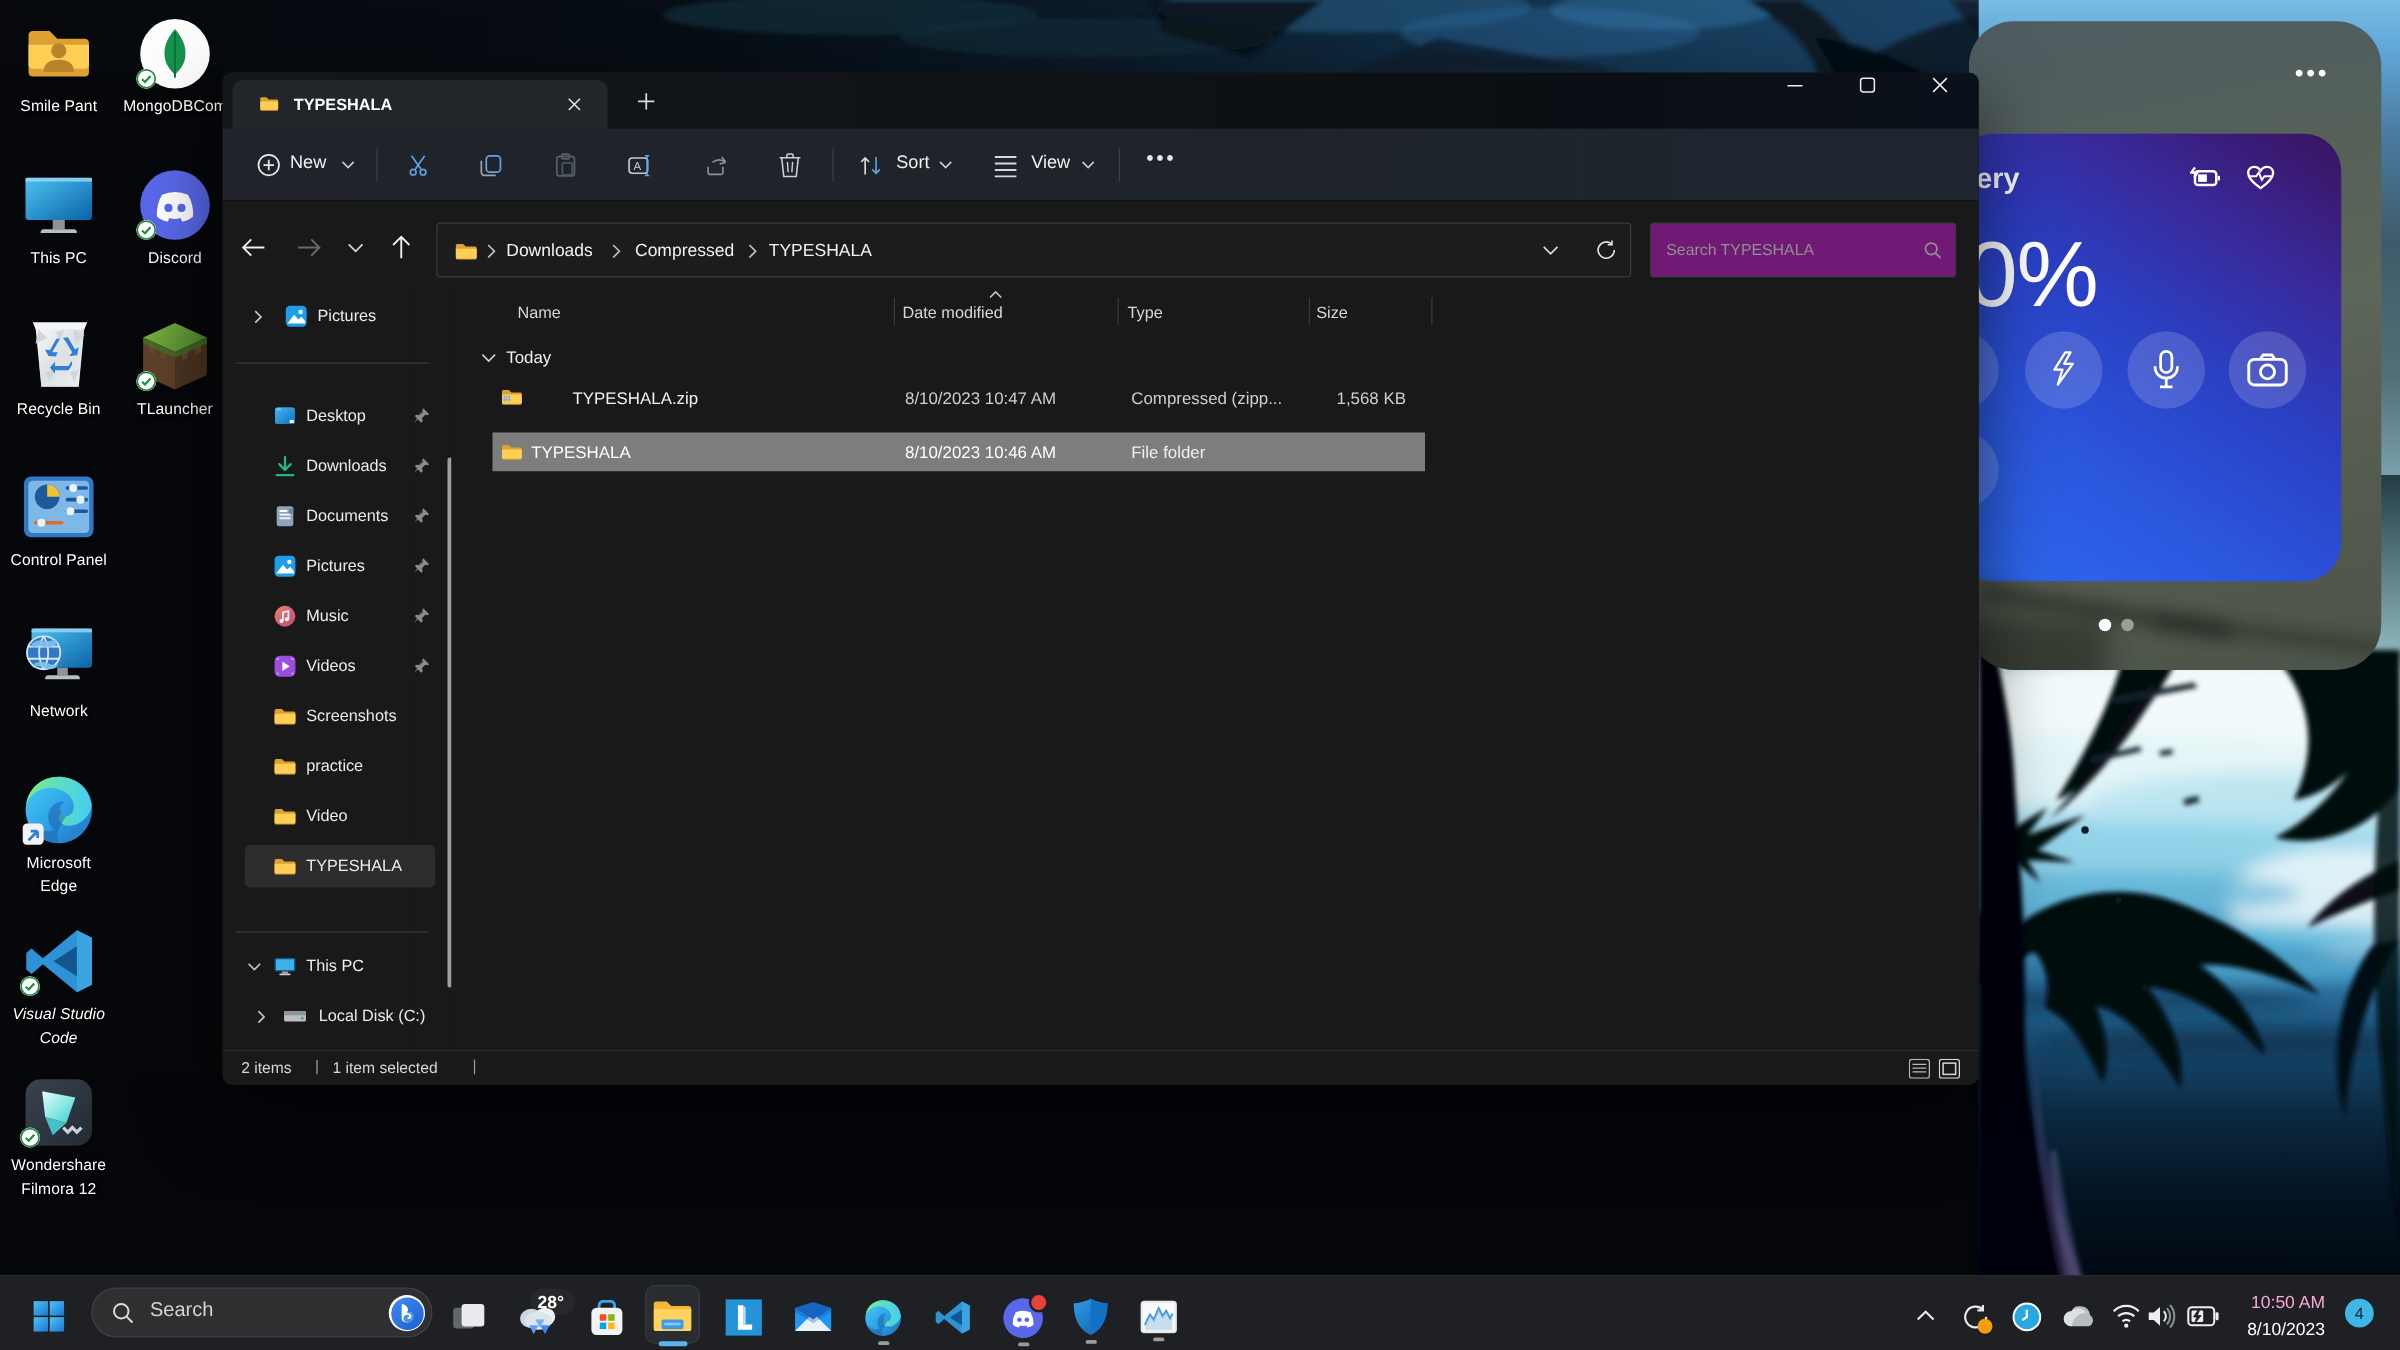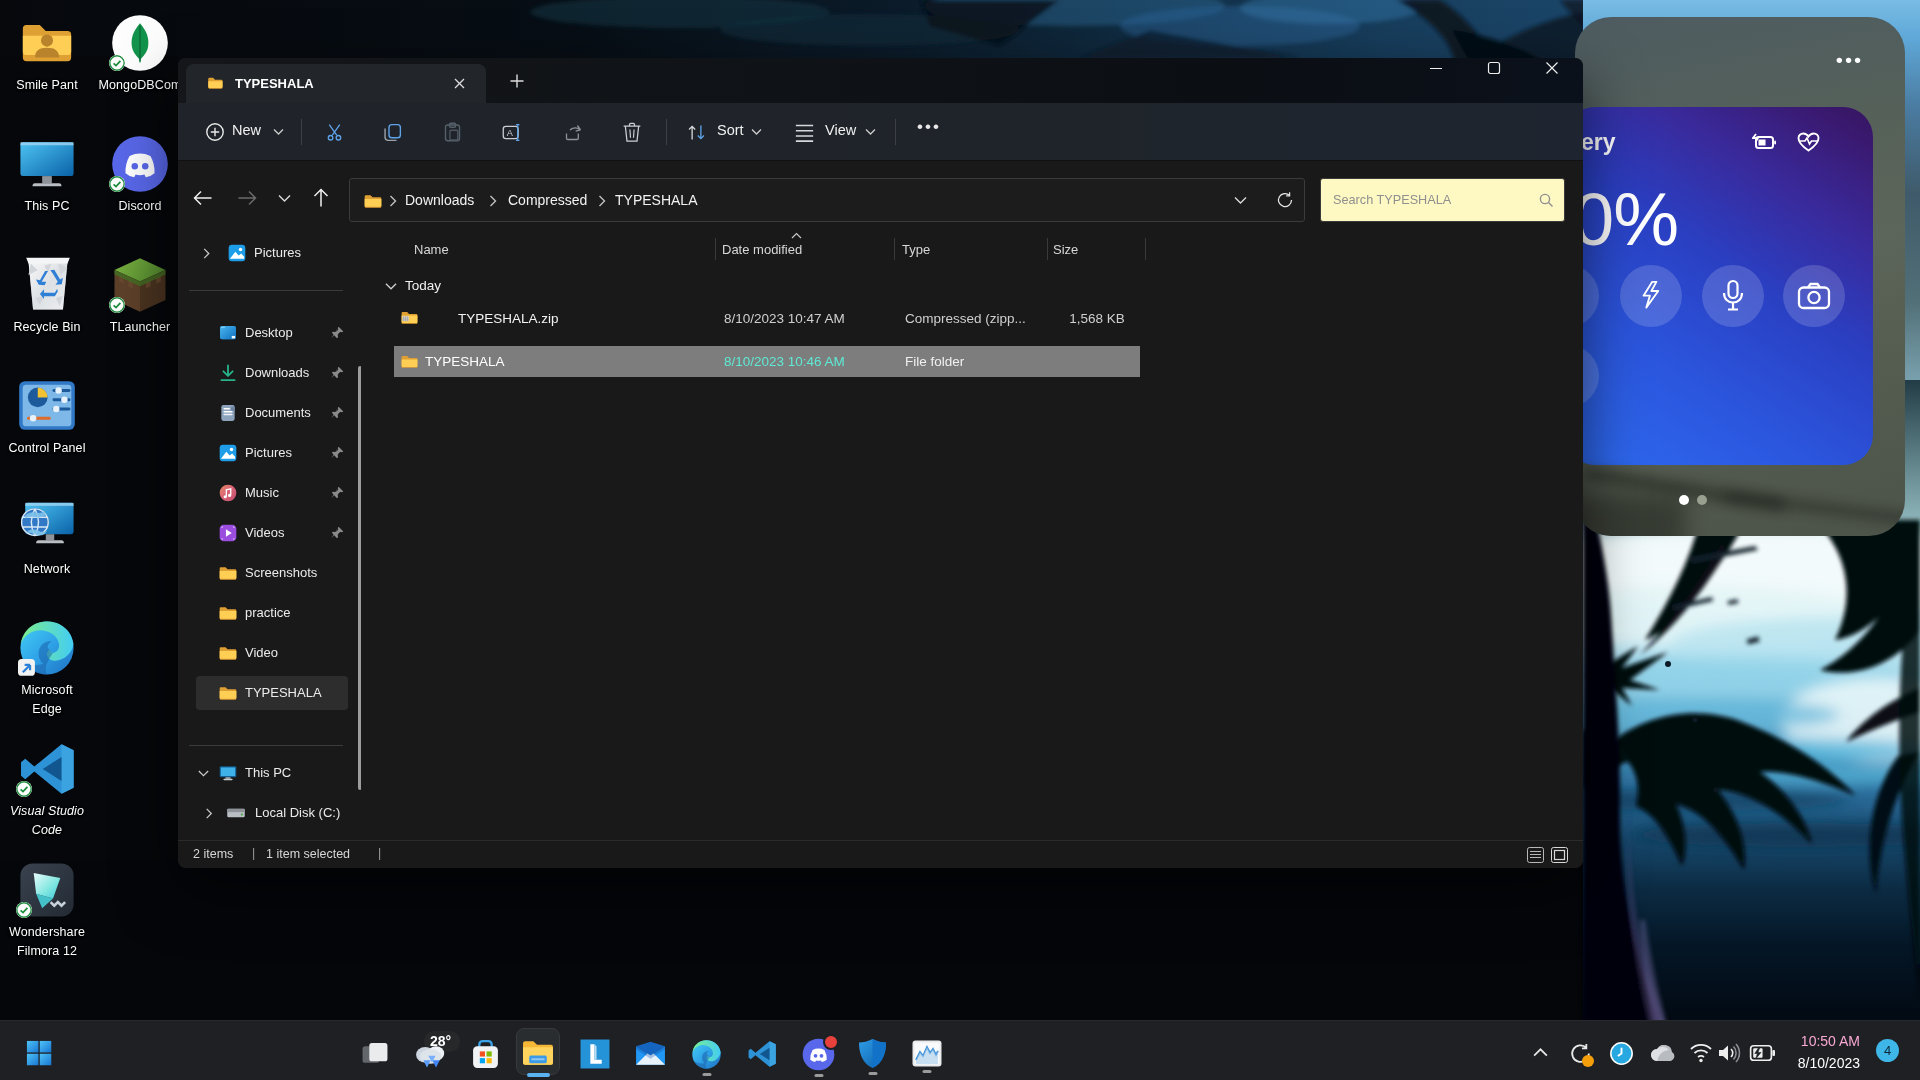--- a/index.html
+++ b/index.html
@@ -34,21 +34,21 @@
   #tab { position:absolute; left:8px; top:6px; width:300px; height:39px; background:#22262a;
     border-radius:8px 8px 0 0; }
   #toolbar { position:absolute; left:0; top:45px; width:100%; height:58px;
     background:linear-gradient(90deg,#20242a 0%, #1f242a 60%, #1e2530 100%);
     border-bottom:1px solid #111; }
   .tsep { position:absolute; top:16px; width:1px; height:26px; background:#3c4045; }
   #navrow { position:absolute; left:0; top:103px; width:100%; height:67px; background:#191919; }
   #addr { position:absolute; left:171px; top:120px; width:956px; height:44px; border:1px solid #3b3b3b;
     background:#1c1c1c; border-radius:3px; }
   #searchbox { position:absolute; left:1142px; top:120px; width:245px; height:44px; border:1px solid #3b3b3b;
-    background:#fef9c3; border-radius:3px; }
+    background:#701a75; border-radius:3px; }
   #sidebar { position:absolute; left:0; top:170px; width:152px; bottom:28px; background:#191919; }
   .sitem { position:absolute; left:18px; width:152px; height:34px; border-radius:4px; font-size:13px;
     color:#ebebeb; }
   .sitem .txt { position:absolute; left:49px; top:9px; }
   .sitem .sic { position:absolute; left:22px; top:7px; width:20px; height:20px; }
   .pin { position:absolute; right:3px; top:9px; width:15px; height:15px; opacity:0.8; }
   #filearea { position:absolute; left:183px; top:170px; right:0; bottom:28px; background:#191919; }
   #statusbar { position:absolute; left:0; bottom:0; width:100%; height:28px; background:#191919;
     border-top:1px solid #2b2b2b; color:#d6d6d6; font-size:12.5px; }
 
@@ -767,21 +767,21 @@
     <span style="position:absolute;left:363px;top:83px;font-size:13.5px;color:#cfcfcf;">8/10/2023 10:47 AM</span>
     <span style="position:absolute;left:544px;top:83px;font-size:13.5px;color:#cfcfcf;">Compressed (zipp...</span>
     <span style="position:absolute;left:696px;top:83px;width:80px;text-align:center;font-size:13.5px;color:#cfcfcf;">1,568 KB</span>
 
     <div style="position:absolute;left:33px;top:118px;width:746px;height:31px;background:#7d7d7d;"></div>
     <svg style="position:absolute;left:39px;top:124px;" width="19" height="19" viewBox="0 0 24 24">
       <path d="M2 6.5 q0-1.5 1.5-1.5 h5.5 l2.5 2.5 h9 q1.5 0 1.5 1.5 v9.5 q0 1.5-1.5 1.5 h-17 q-1.5 0-1.5-1.5 Z" fill="#dfa033"></path>
       <path d="M2 9.5 h20 v8 q0 1.5-1.5 1.5 h-17 q-1.5 0-1.5-1.5 Z" fill="#ffce55"></path>
     </svg>
     <span style="position:absolute;left:64px;top:126px;font-size:13.5px;color:#ffffff;">TYPESHALA</span>
-    <span style="position:absolute;left:363px;top:126px;font-size:13.5px;color:#5eead4;">8/10/2023 10:46 AM</span>
+    <span style="position:absolute;left:363px;top:126px;font-size:13.5px;color:#ffffff;">8/10/2023 10:46 AM</span>
     <span style="position:absolute;left:544px;top:126px;font-size:13.5px;color:#f0f0f0;">File folder</span>
   </div>
   <svg width="0" height="0">
         <defs>
     <linearGradient id="dsk" x1="0" y1="0" x2="1" y2="1">
             <stop offset="0" stop-color="#4db7f0"></stop>
             <stop offset="1" stop-color="#0d6fc0"></stop>
           </linearGradient>
     <linearGradient id="mus" x1="0" y1="0" x2="1" y2="1">
             <stop offset="0" stop-color="#e88a66"></stop>
@@ -815,20 +815,34 @@
             <stop offset="0" stop-color="#4fc3f7"></stop>
             <stop offset="1" stop-color="#1976d2"></stop>
           </linearGradient>
         </defs>
     <rect x="1" y="1" width="12.4" height="12.4" fill="url(#wlg)"></rect>
     <rect x="14.8" y="1" width="12.4" height="12.4" fill="url(#wlg)"></rect>
     <rect x="1" y="14.8" width="12.4" height="12.4" fill="url(#wlg)"></rect>
     <rect x="14.8" y="14.8" width="12.4" height="12.4" fill="url(#wlg)"></rect>
   </svg>
 
+  <div style="position:absolute;left:73px;top:9px;width:273px;height:40px;border-radius:20px;background:#2d2f31;border:1px solid #3f4143;">
+    <svg style="position:absolute;left:15px;top:10px;" width="19" height="19" viewBox="0 0 19 19">
+      <circle cx="8" cy="8" r="5.8" fill="none" stroke="#dcdcdc" stroke-width="1.6"></circle>
+      <path d="M12.3 12.3 L17 17" stroke="#dcdcdc" stroke-width="1.6"></path>
+    </svg>
+    <span style="position:absolute;left:46px;top:9px;font-size:16px;color:#d4d4d4;">Search</span>
+    <div style="position:absolute;right:5px;top:5px;width:29px;height:29px;border-radius:50%;background:#fff;">
+      <div style="position:absolute;left:1.5px;top:1.5px;width:26px;height:26px;border-radius:50%;background:linear-gradient(140deg,#3e8df0,#1a5fd0);"></div>
+      <svg style="position:absolute;left:7px;top:4px;" width="16" height="21" viewBox="0 0 24 26">
+        <path d="M6 2 C9 3 12 5 12.5 8 C13 10 12 11 11 12 C14 11 19 12 19 17 C19 22 14 25 10 24 C7 23.5 5 22 5 19 L5 4 C5 2.5 5.5 1.8 6 2 Z" fill="#fff"></path>
+        <path d="M11 12 C14 11 19 12 19 17 C19 21 15.5 24 12 24 C9 24 7 22 7 19.5 C7 17 9 15.5 11 15 C13 14.5 14 15 14 16.5 C14 18 12.5 18.5 12 18 C11 20 14 21 16 19 C17.5 17 16.5 13.5 13 13 C12 12.8 11.5 12.5 11 12 Z" fill="#2e7de8" opacity="0.85"></path>
+      </svg>
+    </div>
+  </div>
 
   <svg class="tbi" style="left:361px;top:19px;" width="28" height="28" viewBox="0 0 27 27">
     <rect x="1.5" y="6" width="16" height="16" rx="2.5" fill="#63676b"></rect>
     <rect x="8" y="3" width="17.5" height="17.5" rx="2.5" fill="#e9ebed"></rect>
   </svg>
 
   <div class="tbi" style="left:412px;top:6px;width:48px;height:50px;">
     <div style="position:absolute;left:12px;top:4px;width:36px;height:21px;border-radius:10px;background:#26282a;"></div>
     <svg style="position:absolute;left:2px;top:16px;" width="35" height="29" viewBox="0 0 38 32">
       <ellipse cx="12" cy="13" rx="10" ry="8.5" fill="#cdd6e0"></ellipse>

